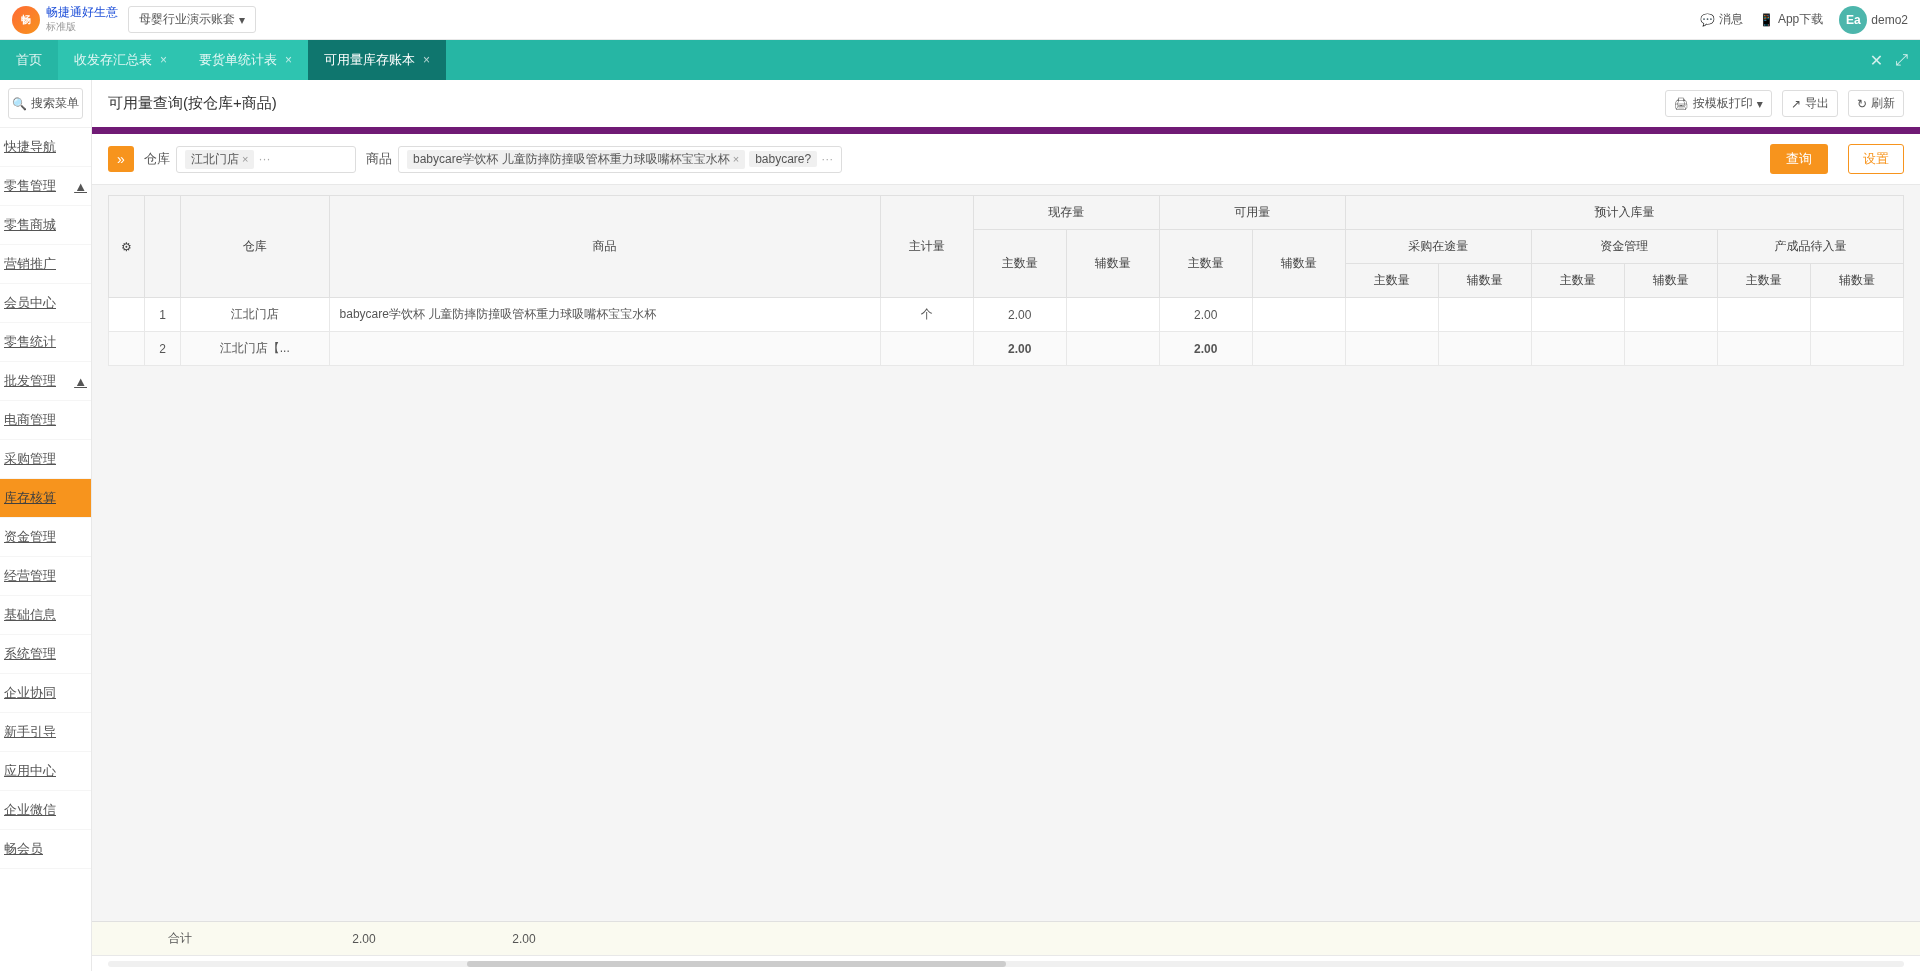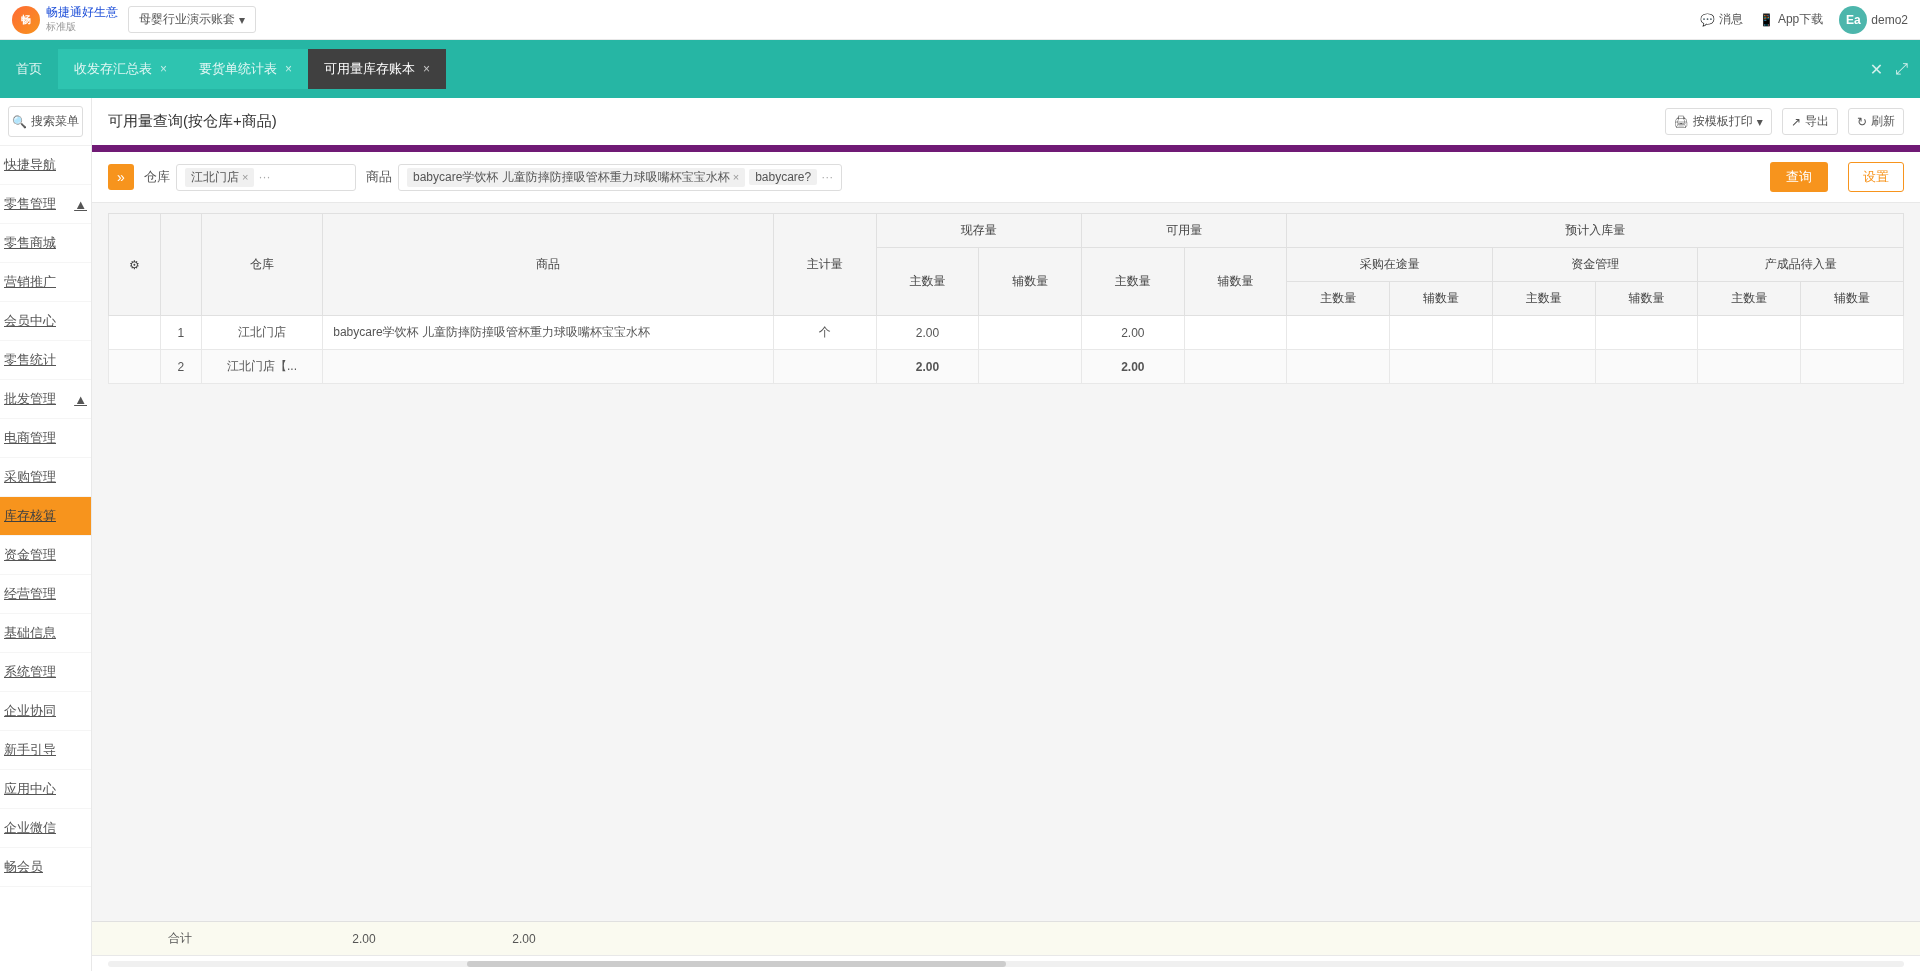--- a/index.html
+++ b/index.html
@@ -23,42 +23,42 @@
     .brand-text { font-size: 12px; color: #1d4ed8; line-height: 1.3; }
     .brand-sub { font-size: 10px; color: #999; }
     .template-selector { display: flex; align-items: center; gap: 4px; padding: 4px 10px; border: 1px solid #ddd; border-radius: 3px; cursor: pointer; background: #fff; font-size: 12px; color: #555; }
 
     .top-bar-right { display: flex; align-items: center; gap: 16px; }
     .top-bar-btn { display: flex; align-items: center; gap: 4px; cursor: pointer; color: #555; font-size: 12px; }
     .user-avatar { width: 28px; height: 28px; border-radius: 50%; background: #4db6ac; display: flex; align-items: center; justify-content: center; color: white; font-size: 12px; font-weight: bold; overflow: hidden; }
 
     
     .tab-bar {
-      height: 58px;
+      height: 40px;
       background: #26b6a4;
       display: flex;
       align-items: center;
       padding: 0 0 0 0;
       flex-shrink: 0;
       position: relative;
     }
     .tab-item {
       height: 40px;
       display: flex;
       align-items: center;
       padding: 0 16px;
       cursor: pointer;
       font-size: 13px;
       color: rgba(255,255,255,0.85);
       position: relative;
       white-space: nowrap;
       gap: 6px;
     }
     .tab-item.home { background: transparent; }
-    .tab-item.active { background: #404040; color: #fff; }
+    .tab-item.active { background: #0f766e; color: #fff; }
     .tab-item:not(.home):not(.active) { background: #2ec4b0; }
     .tab-close { font-size: 12px; color: rgba(255,255,255,0.7); cursor: pointer; margin-left: 2px; }
     .tab-bar-right { margin-left: auto; display: flex; align-items: center; gap: 4px; padding-right: 8px; }
     .tab-bar-btn { color: rgba(255,255,255,0.8); cursor: pointer; font-size: 16px; padding: 4px; }
 
     
     .main-layout { display: flex; flex: 1; overflow: hidden; }
 
     
     .sidebar {
@@ -207,21 +207,21 @@
     }
     .data-table {
       width: 100%;
       border-collapse: collapse;
       background: #fff;
       font-size: 12px;
     }
     .data-table th {
       background: #f5f5f5;
       border: 1px solid #e0e0e0;
-      padding: 8px 20px;
+      padding: 8px 10px;
       text-align: center;
       color: #444;
       font-weight: 500;
       white-space: nowrap;
     }
     .data-table td {
       border: 1px solid #e8e8e8;
       padding: 8px 10px;
       color: #555;
       text-align: center;

